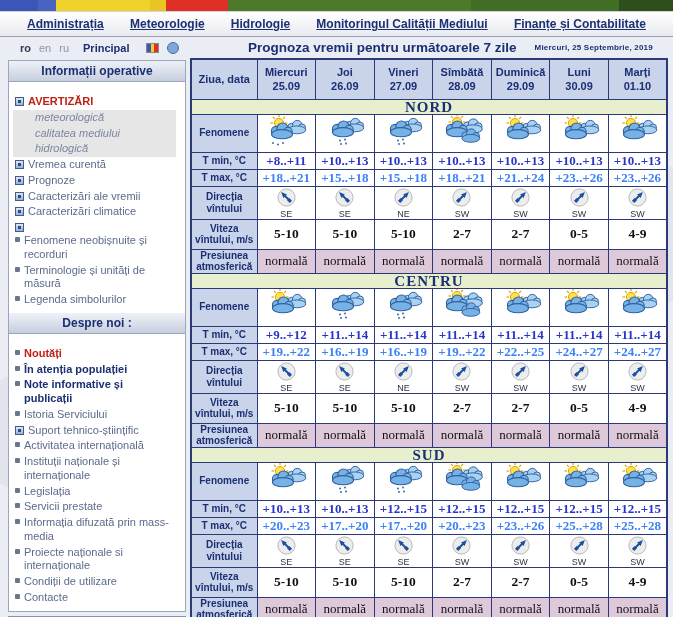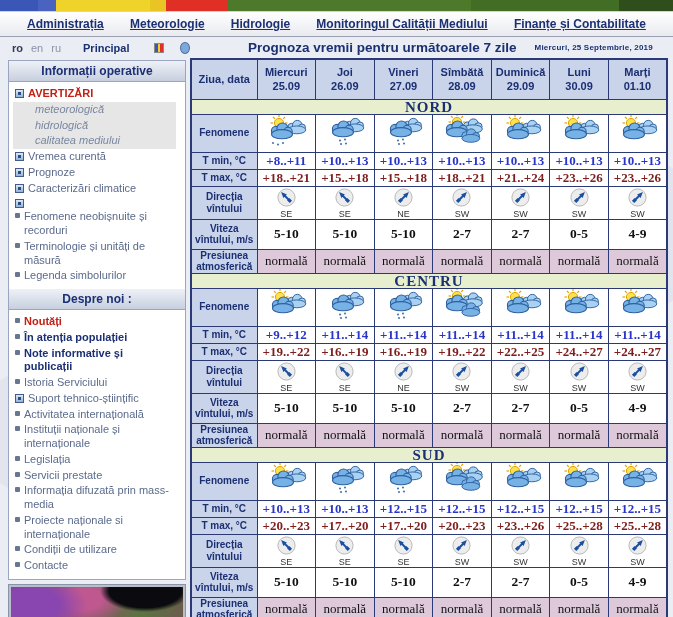--- a/index.html
+++ b/index.html
@@ -24,36 +24,36 @@
   .topnav { height:24px; background:linear-gradient(#ffffff,#e9eaf0);
     border-top:1px solid #cfd3dd; border-bottom:1px solid #9aa0b0;
     display:flex; align-items:center; justify-content:space-around; padding:12px 14px; }
   .topnav a { font-size:12px; font-weight:bold; color:#1b2f73; text-decoration:underline; cursor:pointer; white-space:nowrap; }
 
   .mainrow { display:flex; }
   .leftcol { width:190px; flex:0 0 190px; }
   .rightcol { flex:1; min-width:0; }
 
   
-  .langbar { height:21px; display:flex; align-items:center; gap:16px; padding-left:12px; }
+  .langbar { height:21px; display:flex; align-items:center; gap:8px; padding-left:20px; }
   .langbar .lang { font-size:11px; color:#8a93a8; cursor:pointer; }
   .langbar .lang.active { color:#333a55; font-weight:bold; }
   .langbar .home { font-size:11px; font-weight:bold; color:#1b2f73; margin-left:6px; cursor:pointer; }
   .mini-flag { width:13px; height:10px; margin-left:8px; border:1px solid #888;
     background:linear-gradient(90deg,#3a57b8 0 33%,#efd22a 33% 66%,#e03026 66%); }
   .mini-globe { width:12px; height:12px; border-radius:50%; background:#7fa8d8;
     border:1px solid #4a6fa8;
     background-image:linear-gradient(transparent 45%, rgba(255,255,255,.7) 46% 54%, transparent 55%),
       linear-gradient(90deg, transparent 45%, rgba(255,255,255,.7) 46% 54%, transparent 55%); }
 
   
   .sidebox { margin:2px 4px 4px 8px; background:#fff; border:1px solid #9aa6c0; }
   .sidehead { height:21px; line-height:21px; text-align:center; font-size:12px; font-weight:bold;
     color:#1b2f73; background:linear-gradient(#eef1f7,#c7cfdf); border-bottom:1px solid #9aa6c0; }
-  .sideitems { padding:4px 9px 5px 4px; }
+  .sideitems { padding:4px 9px 5px 4px;margin-top:8px; }
   .sitem { display:flex; align-items:flex-start; gap:4px; font-size:11px; color:#5b6b8c;
     padding:1px 2px; line-height:1.25; cursor:pointer; }
   .sitem.red { color:#c22015; font-weight:bold; }
   .sitem.bold { color:#1b2f73; font-weight:bold; }
   .sitem.sub { background:#e6e6e6; color:#7a87a0; padding-left:22px;font-style:italic; }
   .ic-plus { flex:0 0 9px; width:9px; height:9px; margin-top:2px; border:1px solid #44598c;
     background:linear-gradient(#ddeaf5,#8fb4d6); position:relative; }
   .ic-plus::after { content:""; position:absolute; left:2px; top:2px; width:3px; height:3px; background:#2e4a86; }
   .ic-dot { flex:0 0 5px; width:5px; height:5px; margin-top:3px; border-radius:1px; background:#66778f; }
 
@@ -78,21 +78,21 @@
 
   table.fc { border-collapse:collapse; table-layout:fixed; width:478px; border:2px solid #2b3a77; background:#fff; }
   .fc th, .fc td { border:1px solid #2b3a77; text-align:center; vertical-align:middle; padding:0; overflow:hidden; }
   .fc col.lbl { width:66px; }
   .dayhead { background:#c9d3ea; color:#1b2f73; font-size:11px; font-weight:bold; height:40px; line-height:1.3; }
   .rowlabel { background:#c9d3ea; color:#1b2f73; font-size:10px; font-weight:bold; text-align:left; padding:1px 3px; line-height:1.15; }
   tr.band td { background:#e7efcf; font-family:"Liberation Serif",serif; font-weight:bold; font-size:15px;
     color:#1b2f73; height:15px; line-height:14px; letter-spacing:1px; }
   .val { font-family:"Liberation Serif",serif; font-weight:bold; font-size:13px; }
   td.tmin { color:#2a35c8; height:17px; }
-  td.tmax { color:#7f1d1d; height:17px; }
+  td.tmax { color:#3b82f6; height:17px; }
   td.phen { height:34px; background:#fff; }
   td.dirc { height:31px; }
   td.speed { color:#111; font-size:13.5px; height:30px; }
   td.press { background:#ddc9da; font-family:"Liberation Serif",serif; font-size:13px; color:#111; height:19px; }
   .dirtext { font-size:9px; color:#333; line-height:1; margin-top:-2px; font-family:"Liberation Sans",sans-serif; }
 </style>
 </head>
 <body>
 
 <div class="banner"></div>
@@ -123,32 +123,36 @@
         <div class="sidehead">Informații operative</div>
         <div class="sideitems">
           <div class="sitem red">
             <span class="ic-plus"></span>
             <span>AVERTIZĂRI</span>
           </div>
           <div class="sitem sub">
             <span>meteorologică</span>
           </div>
           <div class="sitem sub">
+            <span>calitatea mediului</span>
+          </div>
+          <div class="sitem sub">
             <span>hidrologică</span>
-          </div>
-          <div class="sitem sub">
-            <span>calitatea mediului</span>
           </div>
           <div class="sitem normal">
             <span class="ic-plus"></span>
             <span>Vremea curentă</span>
           </div>
           <div class="sitem normal">
             <span class="ic-plus"></span>
             <span>Prognoze</span>
+          </div>
+          <div class="sitem normal">
+            <span class="ic-plus"></span>
+            <span>Caracterizări ale  vremii</span>
           </div>
           <div class="sitem normal">
             <span class="ic-plus"></span>
             <span>Caracterizări  climatice</span>
           </div>
           <div class="sitem normal">
             <span class="ic-plus"></span>
           </div>
           <div class="sitem normal">
             <span class="ic-dot"></span>

